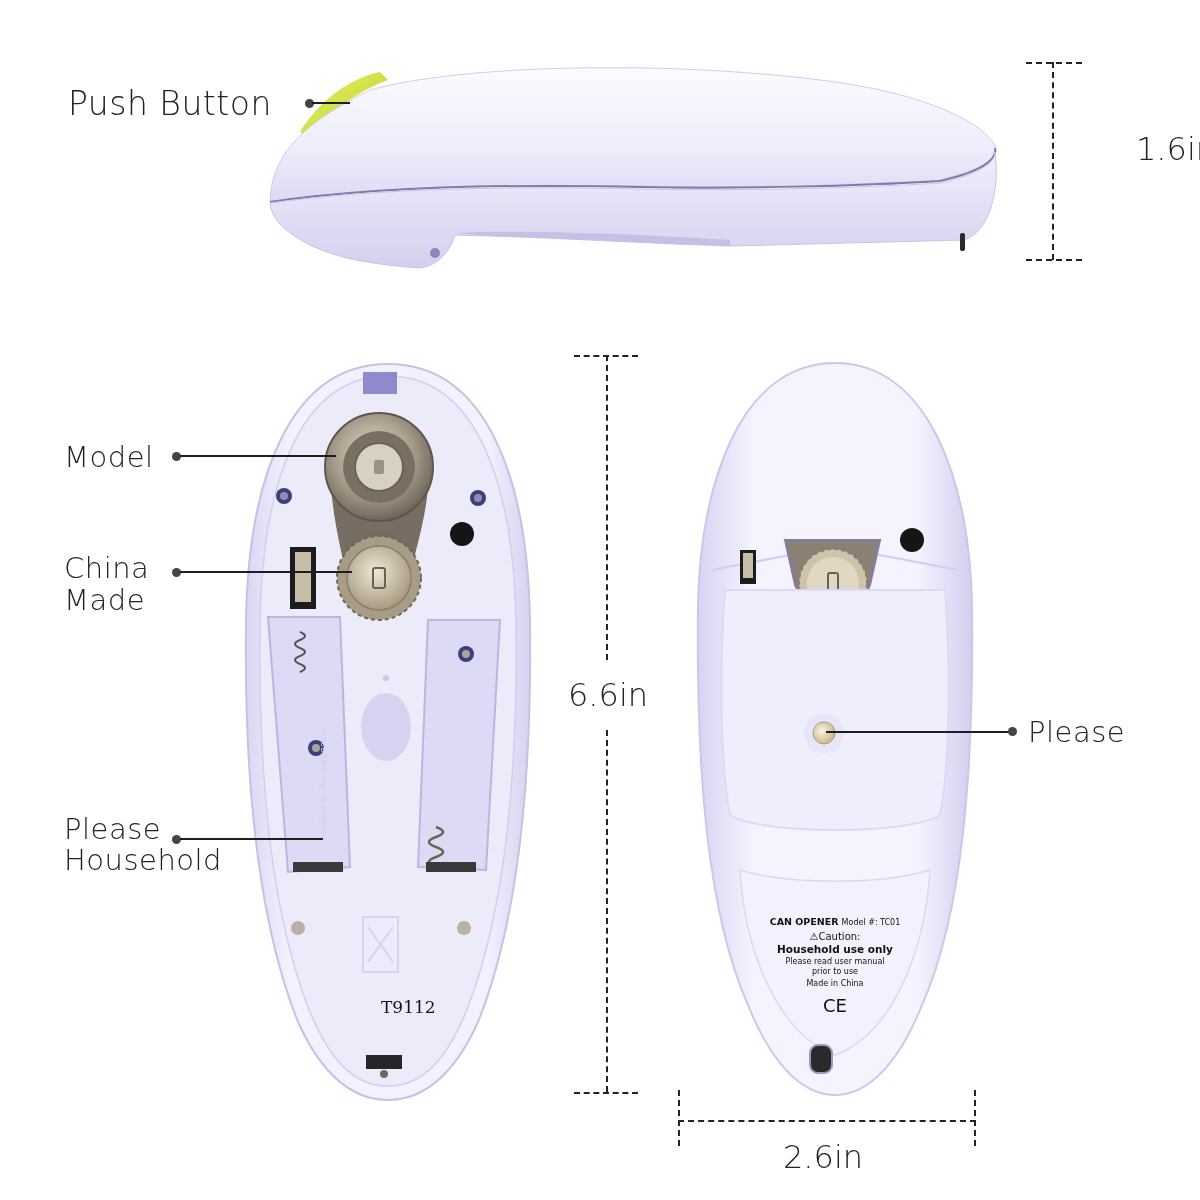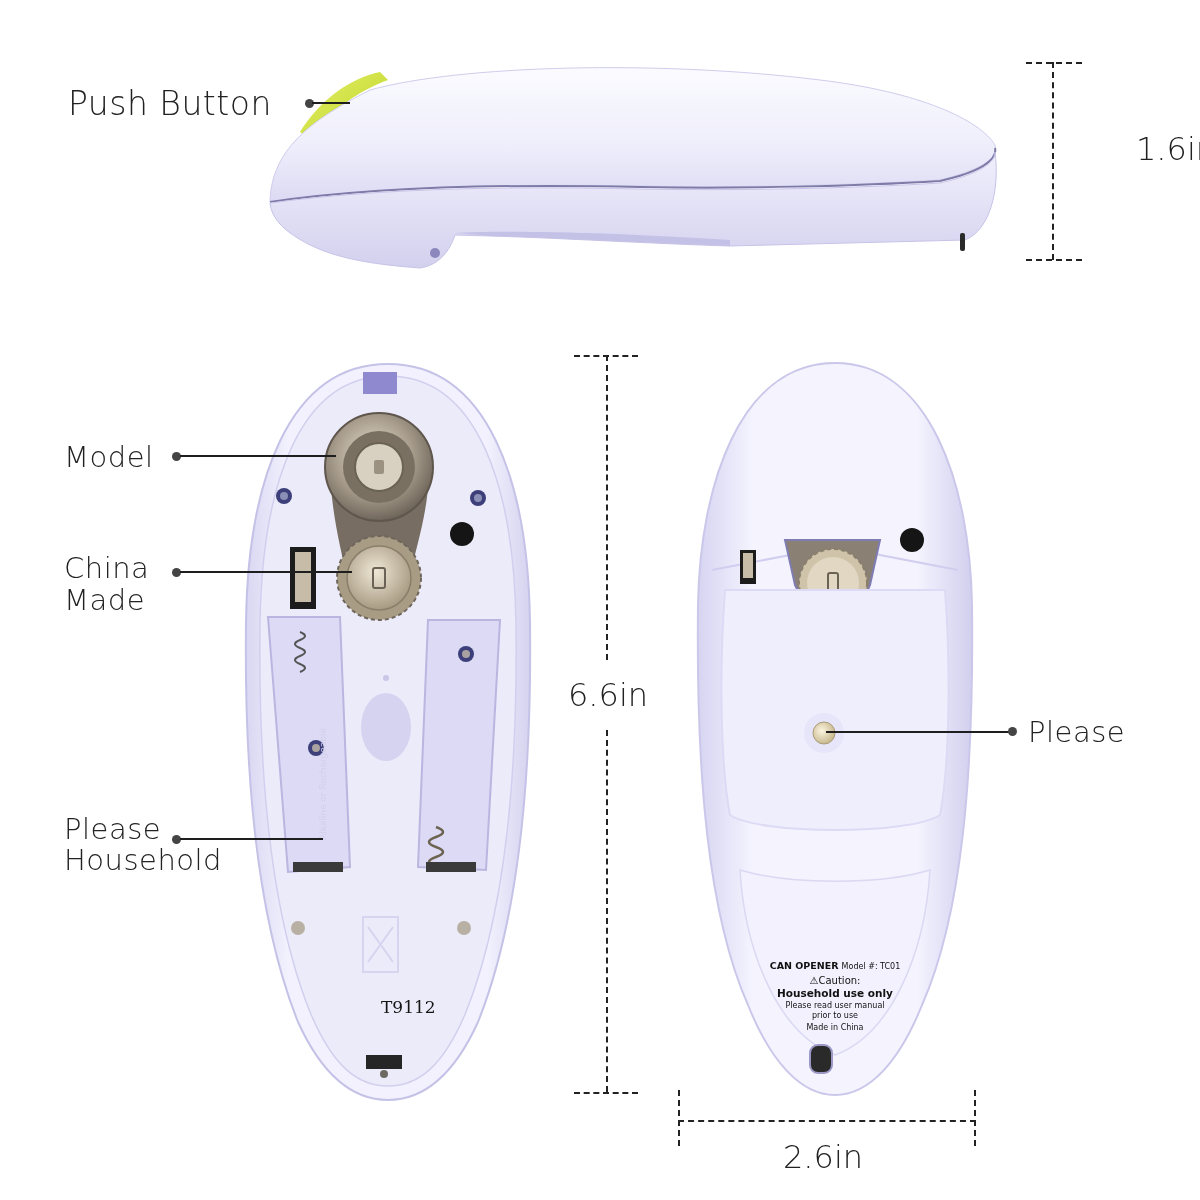--- a/index.html
+++ b/index.html
@@ -7,21 +7,21 @@
          font-family: "DejaVu Sans", sans-serif; color: #1c1c1c; }
   .abs { position: absolute; }
   .label { position: absolute; font-size: 31px; font-weight: 300; letter-spacing: 0.5px; line-height: 31px; color: #222; white-space: nowrap; }
   .label-sm { font-size: 29px; line-height: 30px; }
   .dim-text { position: absolute; font-size: 32px; font-weight: 300; color: #222; white-space: nowrap; }
   .leader { position: absolute; height: 2px; background: #1e1e1e; }
   .dot { position: absolute; width: 9px; height: 9px; border-radius: 50%; background: #444; }
   .vdash { position: absolute; width: 0; border-left: 2px dashed #222; }
   .hdash { position: absolute; height: 0; border-top: 2px dashed #222; }
   svg { position: absolute; overflow: visible; }
-  .sticker-text { position: absolute; left: 0; width: 100%; text-align: center; color: #111; white-space: nowrap; margin-top: 44px; }
+  .sticker-text { position: absolute; left: 0; width: 100%; text-align: center; color: #111; white-space: nowrap; }
 </style>
 </head>
 <body>
 
 <div class="abs" style="left:260px;top:60px;width:740px;height:220px;">
   <svg width="740" height="220" viewBox="0 0 740 220">
     <defs>
       <linearGradient id="sideTop" x1="0" y1="0" x2="0" y2="1">
         <stop offset="0" stop-color="#fbfbff"></stop>
         <stop offset="0.6" stop-color="#eeedfb"></stop>
@@ -202,20 +202,21 @@
       <span style="font-weight:bold;">CAN OPENER</span>
       <span style="font-size:8px;">Model #: TC01</span>
     </div>
     <div class="sticker-text" style="top:576px;font-size:10px;">
       <span>⚠</span><span>Caution:</span>
     </div>
     <div class="sticker-text" style="top:588px;font-size:10.5px;font-weight:bold;">Household use only</div>
     <div class="sticker-text" style="top:602px;font-size:8px;">Please read user manual</div>
     <div class="sticker-text" style="top:612px;font-size:8px;">prior to use</div>
     <div class="sticker-text" style="top:624px;font-size:8px;">Made in China</div>
+    <div class="sticker-text" style="top:640px;font-size:18px;">CE</div>
   </div>
 </div>
 
 <div class="leader" style="left:826px;top:731px;width:186px;"></div>
 <div class="dot" style="left:1008px;top:727px;"></div>
 <div class="label label-sm" style="left:1028px;top:717px;">Please</div>
 
 <div class="vdash" style="left:678px;top:1090px;height:56px;"></div>
 <div class="vdash" style="left:974px;top:1090px;height:56px;"></div>
 <div class="hdash" style="left:678px;top:1120px;width:298px;"></div>

